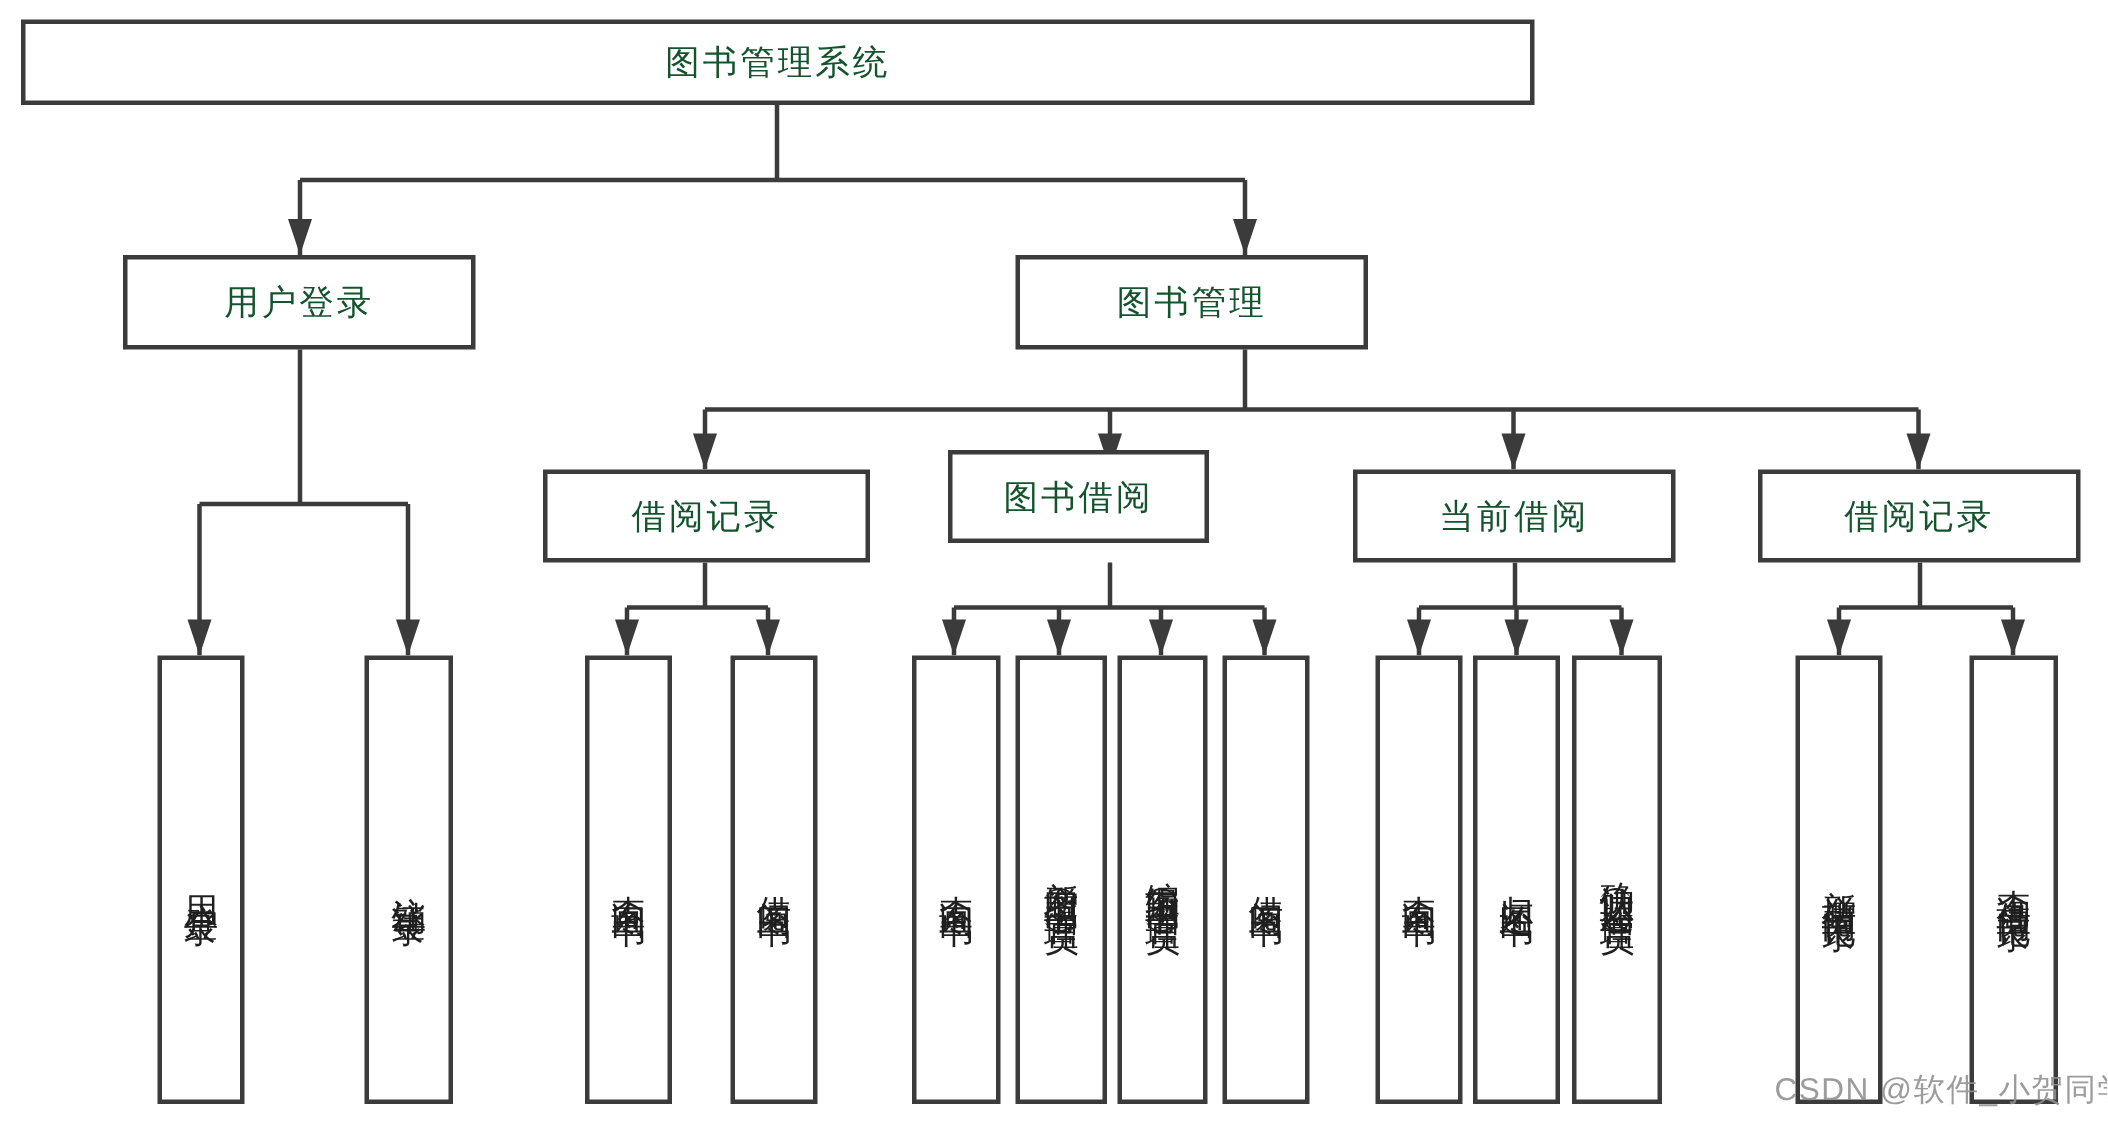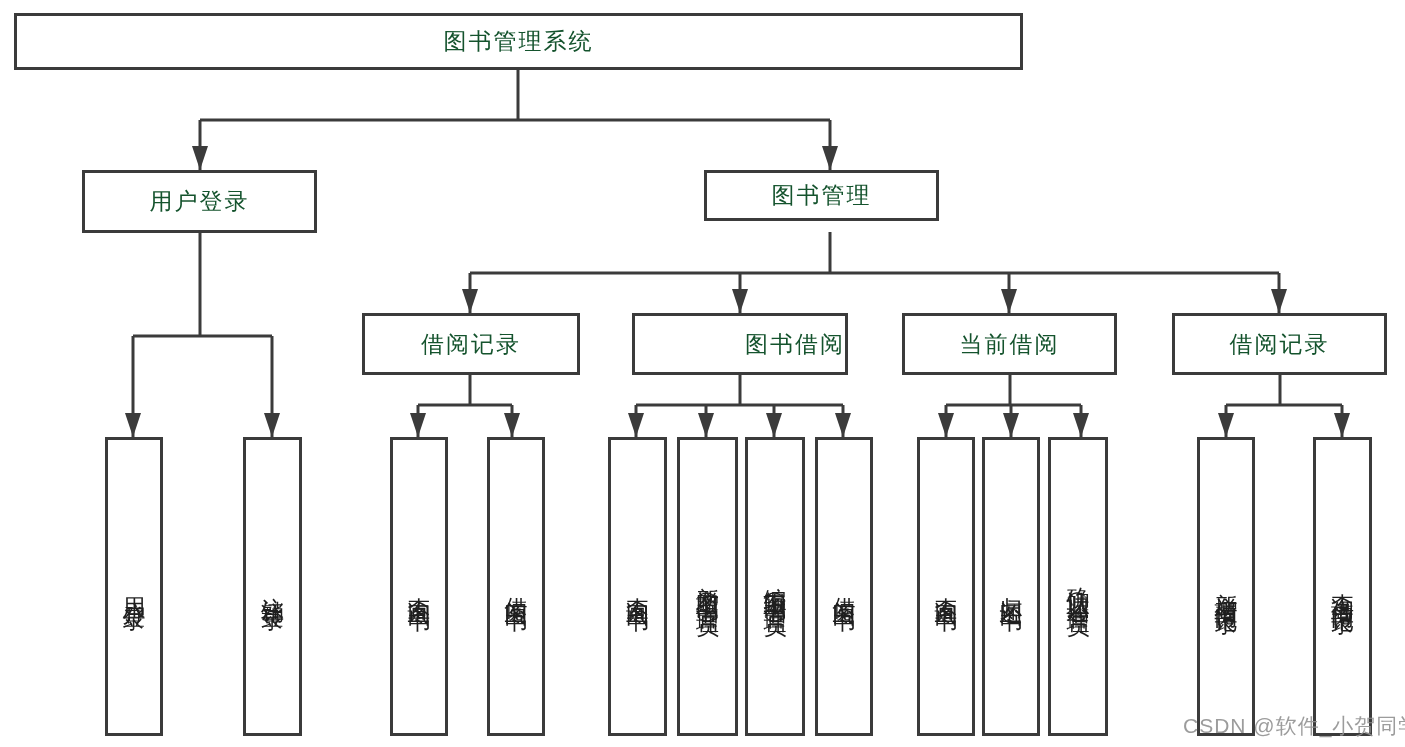--- a/index.html
+++ b/index.html
@@ -96,28 +96,28 @@
     </g>
   </svg>
 
   <div class="node h" style="left:14px;top:13px;width:1009px;height:57px;">
     <span>图书管理系统</span>
   </div>
 
   <div class="node h" style="left:82px;top:170px;width:235px;height:63px;">
     <span>用户登录</span>
   </div>
-  <div class="node h" style="left:704px;top:170px;width:235px;height:51px;">
+  <div class="node h" style="left:677px;top:170px;width:235px;height:63px;">
     <span>图书管理</span>
   </div>
 
   <div class="node h" style="left:362px;top:313px;width:218px;height:62px;">
     <span>借阅记录</span>
   </div>
-  <div class="node h" style="left:632px;top:313px;width:216px;height:62px;justify-content:flex-end;">
+  <div class="node h" style="left:632px;top:300px;width:174px;height:62px;">
     <span>图书借阅</span>
   </div>
   <div class="node h" style="left:1172px;top:313px;width:215px;height:62px;">
     <span>借阅记录</span>
   </div>
   <div class="node h" style="left:902px;top:313px;width:215px;height:62px;">
     <span>当前借阅</span>
   </div>
 
   <div class="node v" style="left:105px;top:437px;width:58px;height:299px;">

